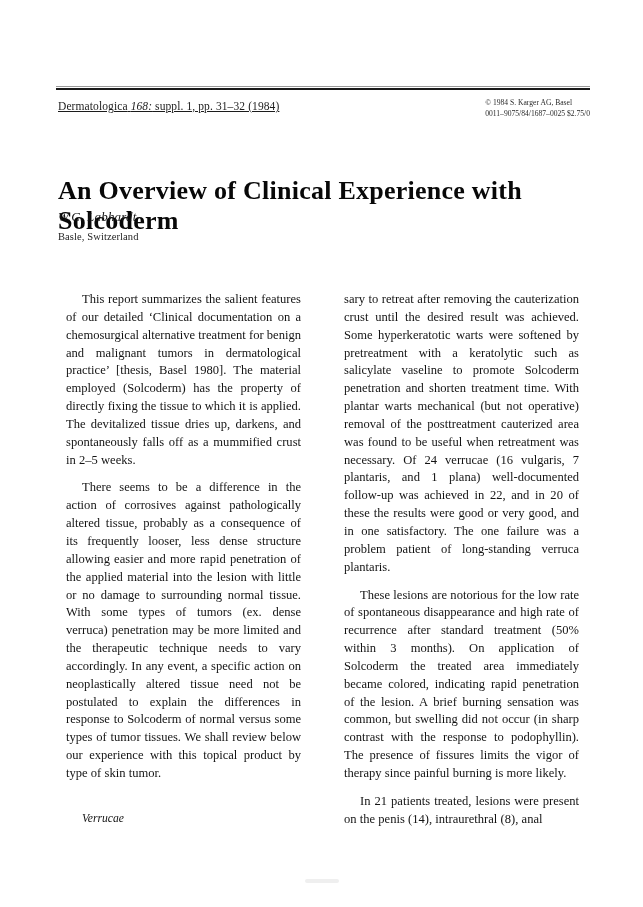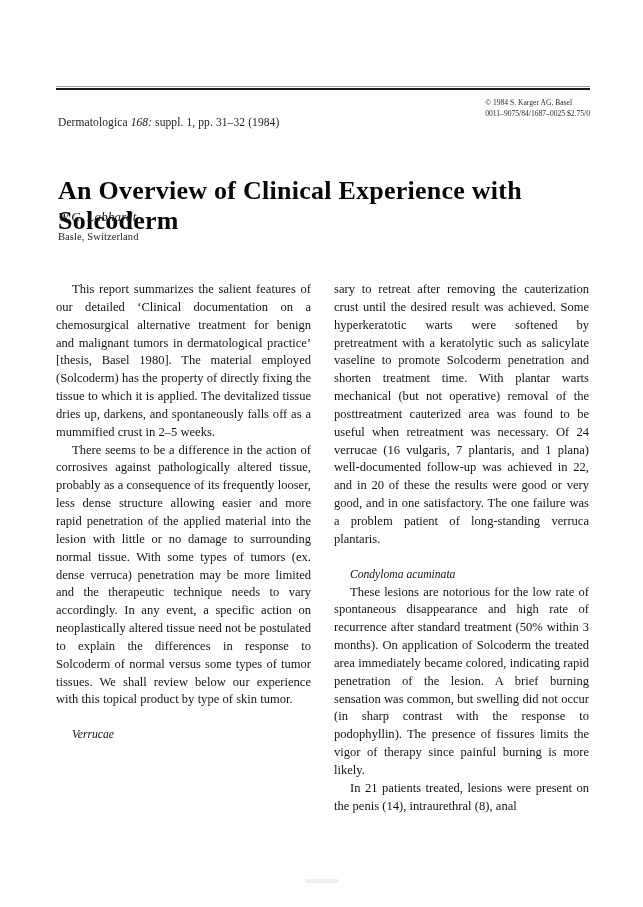--- a/index.html
+++ b/index.html
@@ -41,25 +41,26 @@
     top: 86px;
     width: 534px;
     height: 1px;
     background: #9a9a9a;
   }
 
   
   .runhead {
     position: absolute;
     left: 58px;
-    top: 116px;
+    top: 100px;
     font-size: 11.5px;
     letter-spacing: 0.1px;
     color: #1c1c1c;
     white-space: nowrap;
+    text-decoration: underline;
   }
   .runhead .vol {
     font-style: italic;
   }
 
   .copyright {
     position: absolute;
     right: 53px;
     top: 98px;
     text-align: left;
@@ -112,21 +113,21 @@
     width: 255px;
     font-size: 12.55px;
     line-height: 17.85px;
     text-align: justify;
     color: #131313;
     -webkit-hyphens: none;
     hyphens: none;
     word-spacing: 0.1px;
   }
   .col p {
-    margin: 0;
+    margin: 10px;
     text-indent: 16px;
   }
   .col p.noindent {
     text-indent: 0;
   }
   .subhead {
     margin: 0;
     text-indent: 16px;
     font-style: italic;
     font-size: 11.6px;
@@ -172,21 +173,20 @@
   <div class="columns">
 
     <div class="col">
       <p>This report summarizes the salient features of our detailed ‘Clinical documentation on a chemosurgical alternative treatment for benign and malignant tumors in dermatological practice’ [thesis, Basel 1980]. The material employed (Solcoderm) has the property of directly fixing the tissue to which it is applied. The devitalized tissue dries up, darkens, and spontaneously falls off as a mummified crust in 2–5 weeks.</p>
       <p>There seems to be a difference in the action of corrosives against pathologically altered tissue, probably as a consequence of its frequently looser, less dense structure allowing easier and more rapid penetration of the applied material into the lesion with little or no damage to surrounding normal tissue. With some types of tumors (ex. dense verruca) penetration may be more limited and the therapeutic technique needs to vary accordingly. In any event, a specific action on neoplastically altered tissue need not be postulated to explain the differences in response to Solcoderm of normal versus some types of tumor tissues. We shall review below our experience with this topical product by type of skin tumor.</p>
       <p class="subhead first-sub">Verrucae</p>
     </div>
 
     <div class="col">
       <p class="noindent">sary to retreat after removing the cauterization crust until the desired result was achieved. Some hyperkeratotic warts were softened by pretreatment with a keratolytic such as salicylate vaseline to promote Solcoderm penetration and shorten treatment time. With plantar warts mechanical (but not operative) removal of the posttreatment cauterized area was found to be useful when retreatment was necessary. Of 24 verrucae (16 vulgaris, 7 plantaris, and 1 plana) well-documented follow-up was achieved in 22, and in 20 of these the results were good or very good, and in one satisfactory. The one failure was a problem patient of long-standing verruca plantaris.</p>
-      <p class="subhead">Condyloma acuminata</p>
       <p>These lesions are notorious for the low rate of spontaneous disappearance and high rate of recurrence after standard treatment (50% within 3 months). On application of Solcoderm the treated area immediately became colored, indicating rapid penetration of the lesion. A brief burning sensation was common, but swelling did not occur (in sharp contrast with the response to podophyllin). The presence of fissures limits the vigor of therapy since painful burning is more likely.</p>
       <p>In 21 patients treated, lesions were present on the penis (14), intraurethral (8), anal</p>
     </div>
 
   </div>
 
   <div class="scan-smudge"></div>
 </div>
 
 </body></html>

